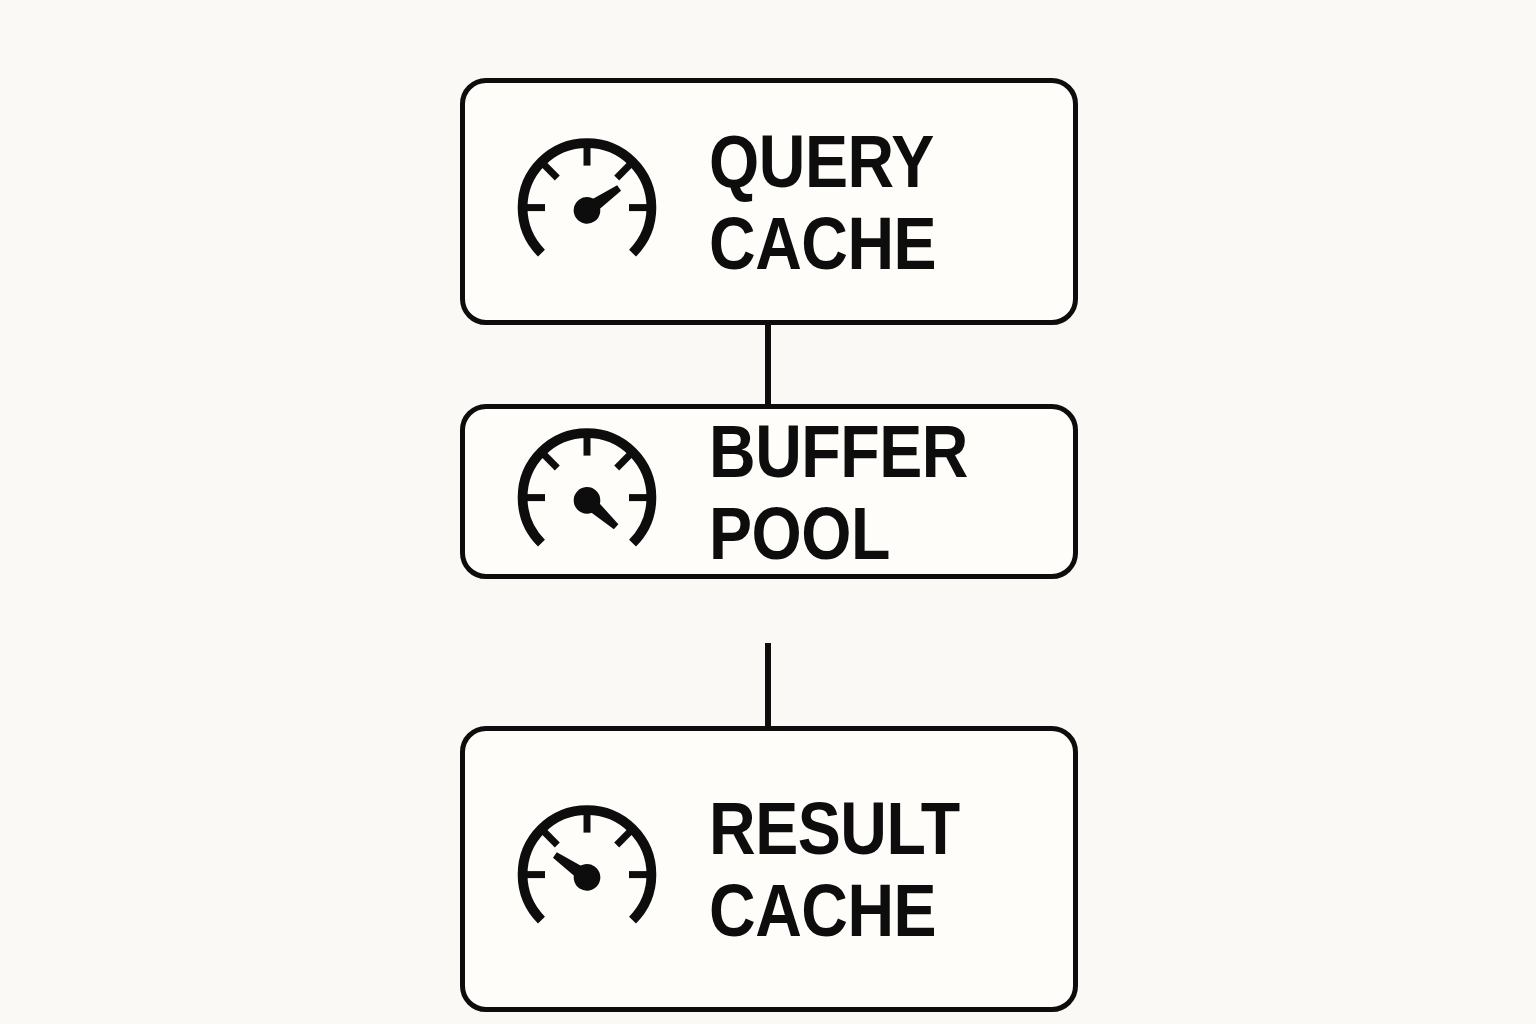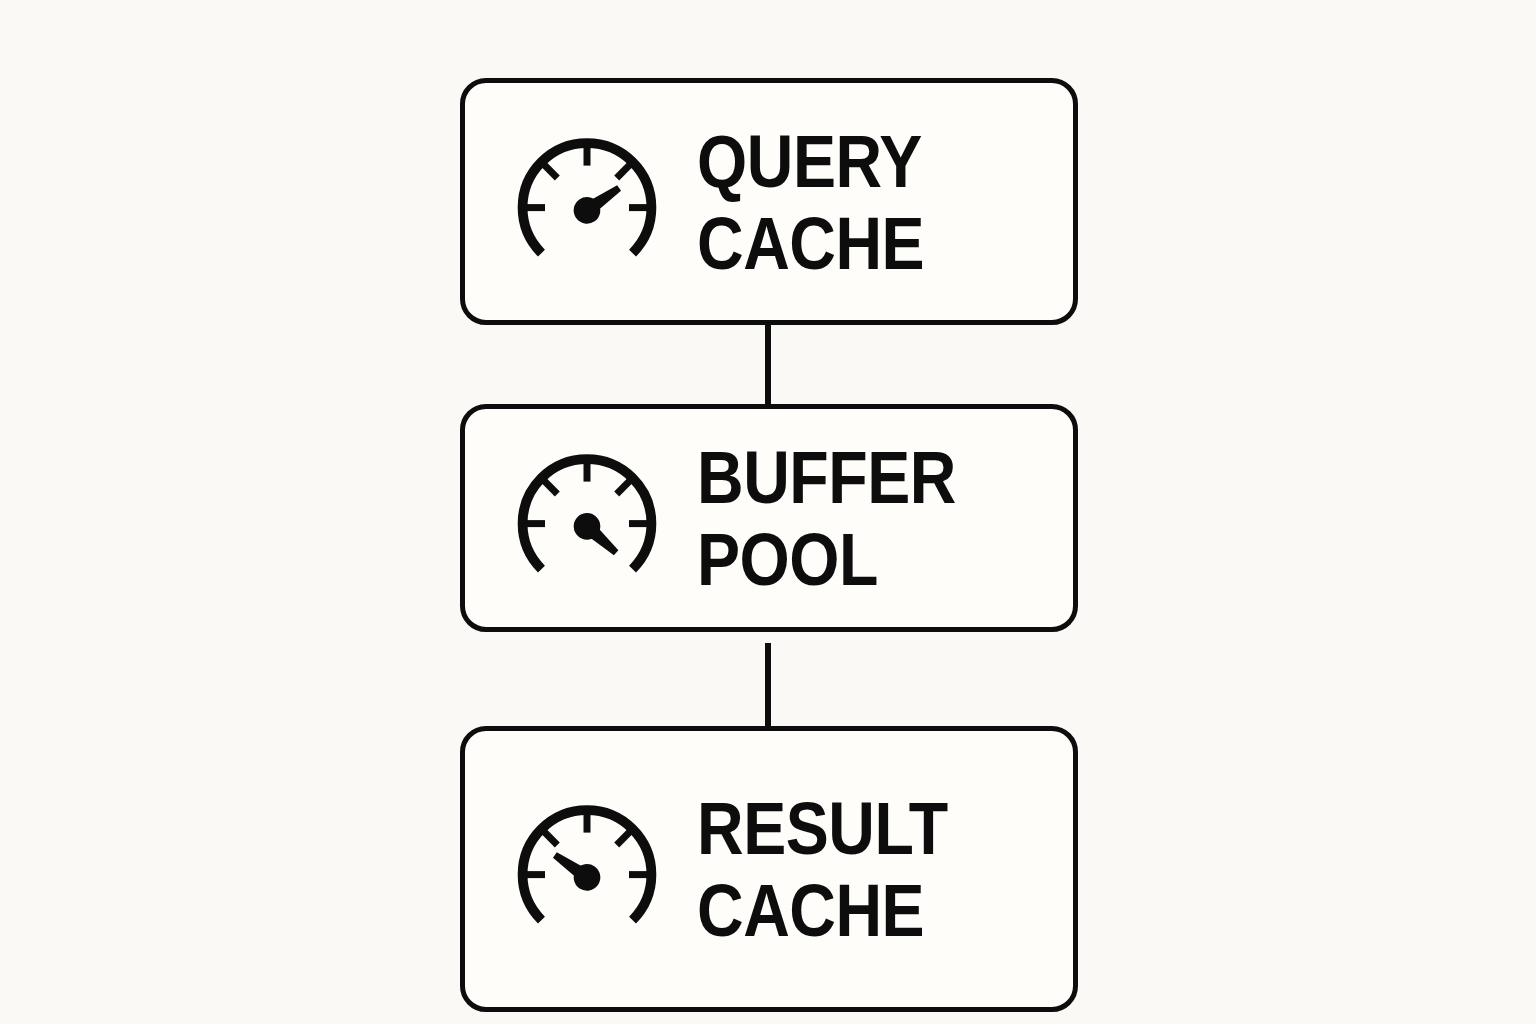--- a/index.html
+++ b/index.html
@@ -20,24 +20,24 @@
   .node{
     position:absolute;
     left:460px;
     width:618px;
     background:var(--box-fill);
     border:5px solid var(--ink);
     border-radius:26px;
     display:flex;
     align-items:center;
     padding-left:52px;
-    gap:40px;
+    gap:52px;
   }
   .node-1{top:78px;height:247px;}
-  .node-2{top:404px;height:228px;}
+  .node-2{top:404px;height:175px;}
   .node-3{top:726px;height:286px;}
   .gauge{
     flex:0 0 140px;
     width:140px;height:140px;
   }
   .gauge svg{width:100%;height:100%;display:block;}
   .gauge .stroke{stroke:var(--ink);fill:none;}
   .gauge .fill{fill:var(--ink);}
   .label{
     font-size:75px;

